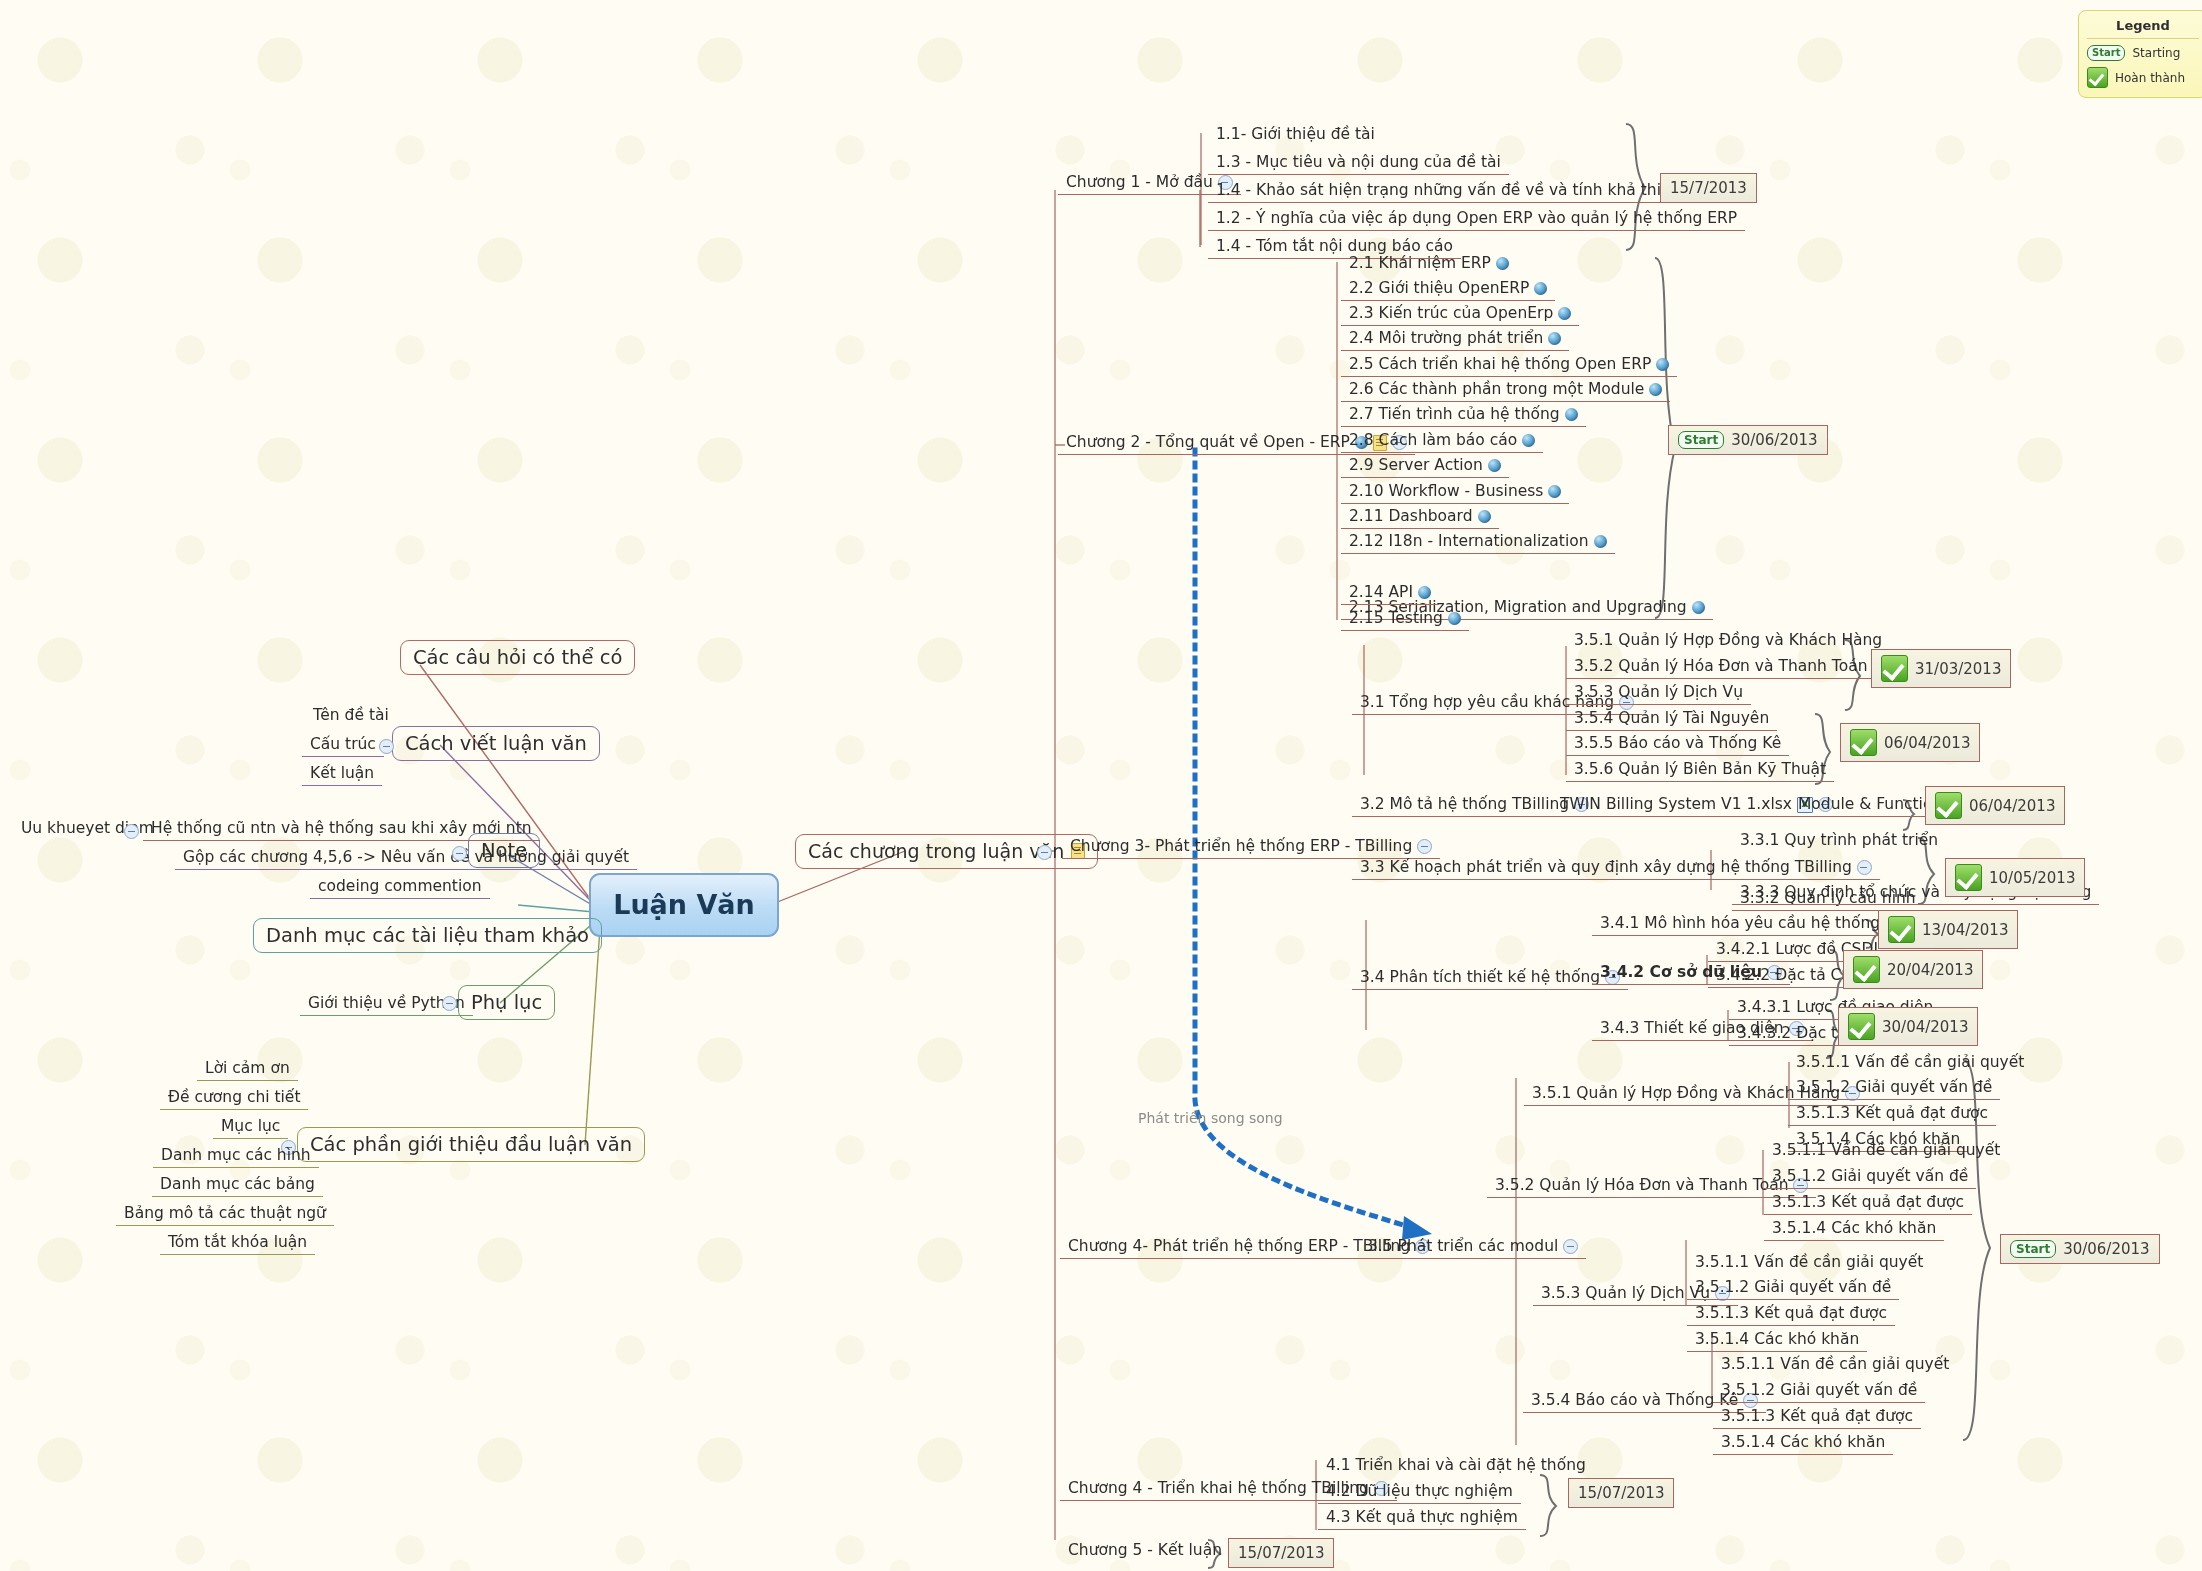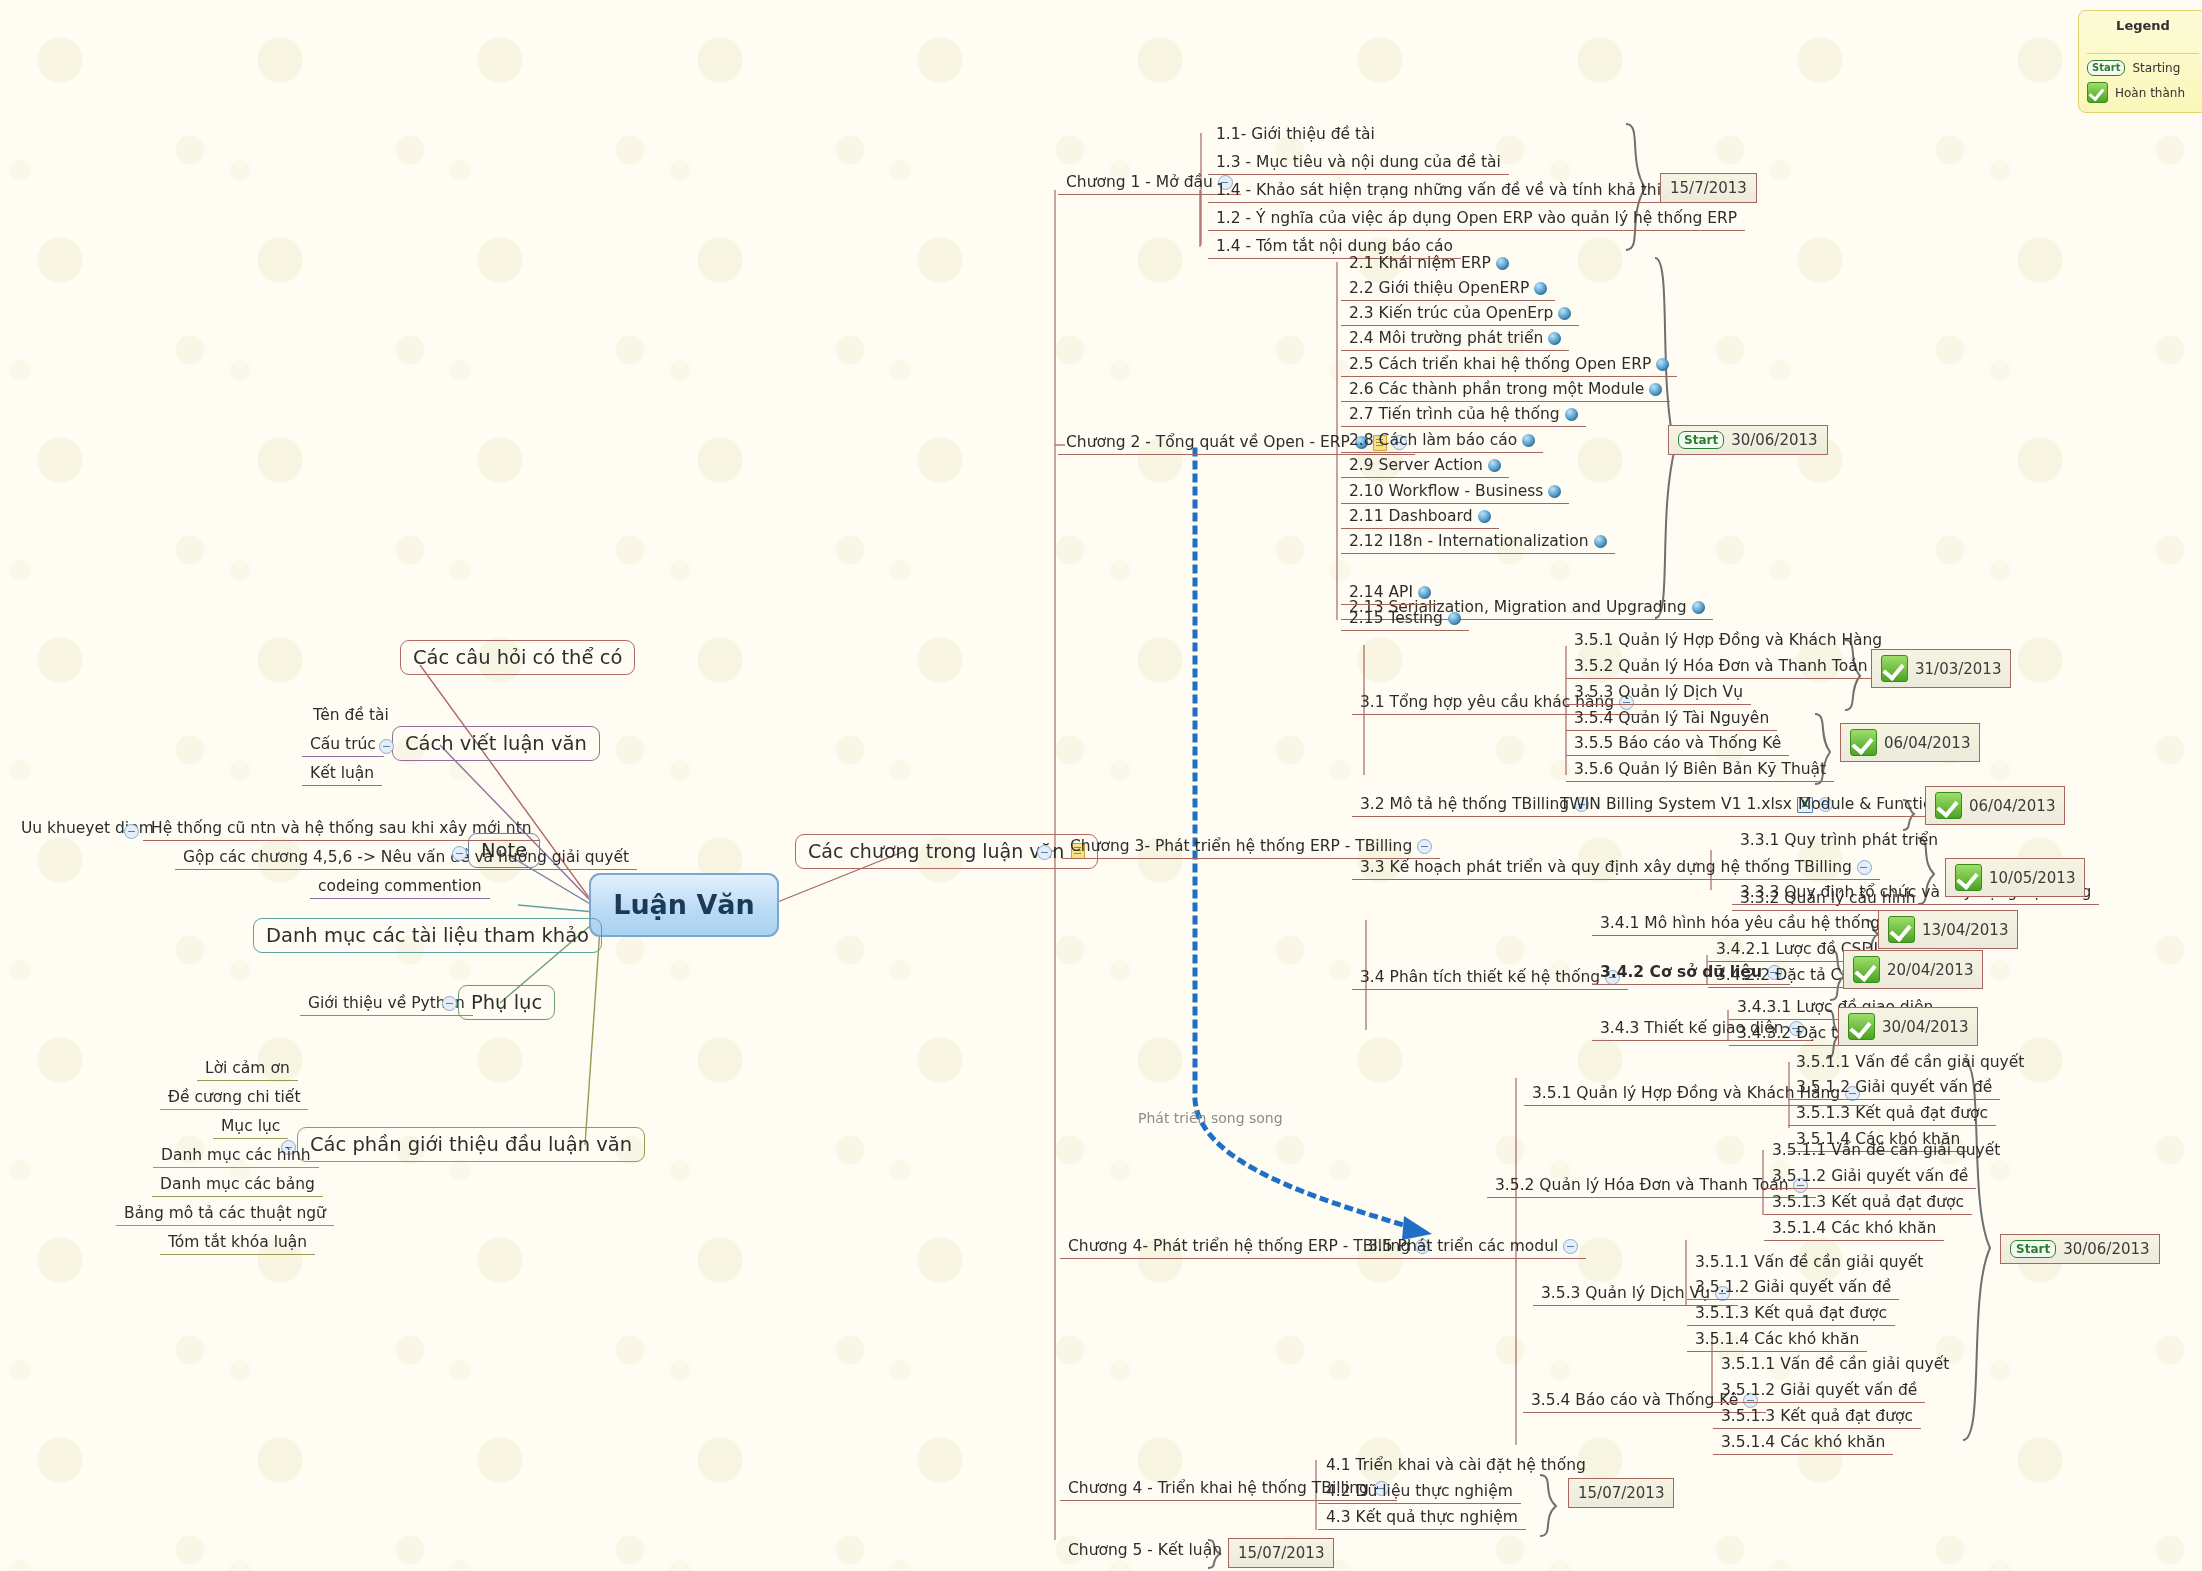--- a/index.html
+++ b/index.html
@@ -109,21 +109,21 @@
 
   
   #legend{
     position:absolute;left:2078px;top:10px;width:112px;
     border:1.6px solid #e0d36a;border-radius:8px;
     background:linear-gradient(to bottom,#fdfbd8,#fbf7b9);
     padding:7px 8px 9px 8px;
   }
   #legend .ltitle{
     font-size:13px;font-weight:bold;color:#2f2f2f;text-align:center;
-    padding-bottom:20px;border-bottom:1px solid #ded27a;margin-bottom:6px;
+    padding-bottom:5px;border-bottom:1px solid #ded27a;margin-bottom:6px;
   }
   #legend .lrow{display:flex;align-items:center;gap:7px;font-size:12px;color:#333;margin-top:6px;}
   #legend .badge-check{width:19px;height:19px;}
   #legend .badge-check::after{left:4px;top:3px;width:6px;height:11px;border-width:0 3px 3px 0;}
   #legend .badge-start{font-size:10px;padding:2px 4px;}
 
   .parallel-label{
     position:absolute;font-size:14px;color:#8b8b8b;white-space:nowrap;
   }
 </style>

